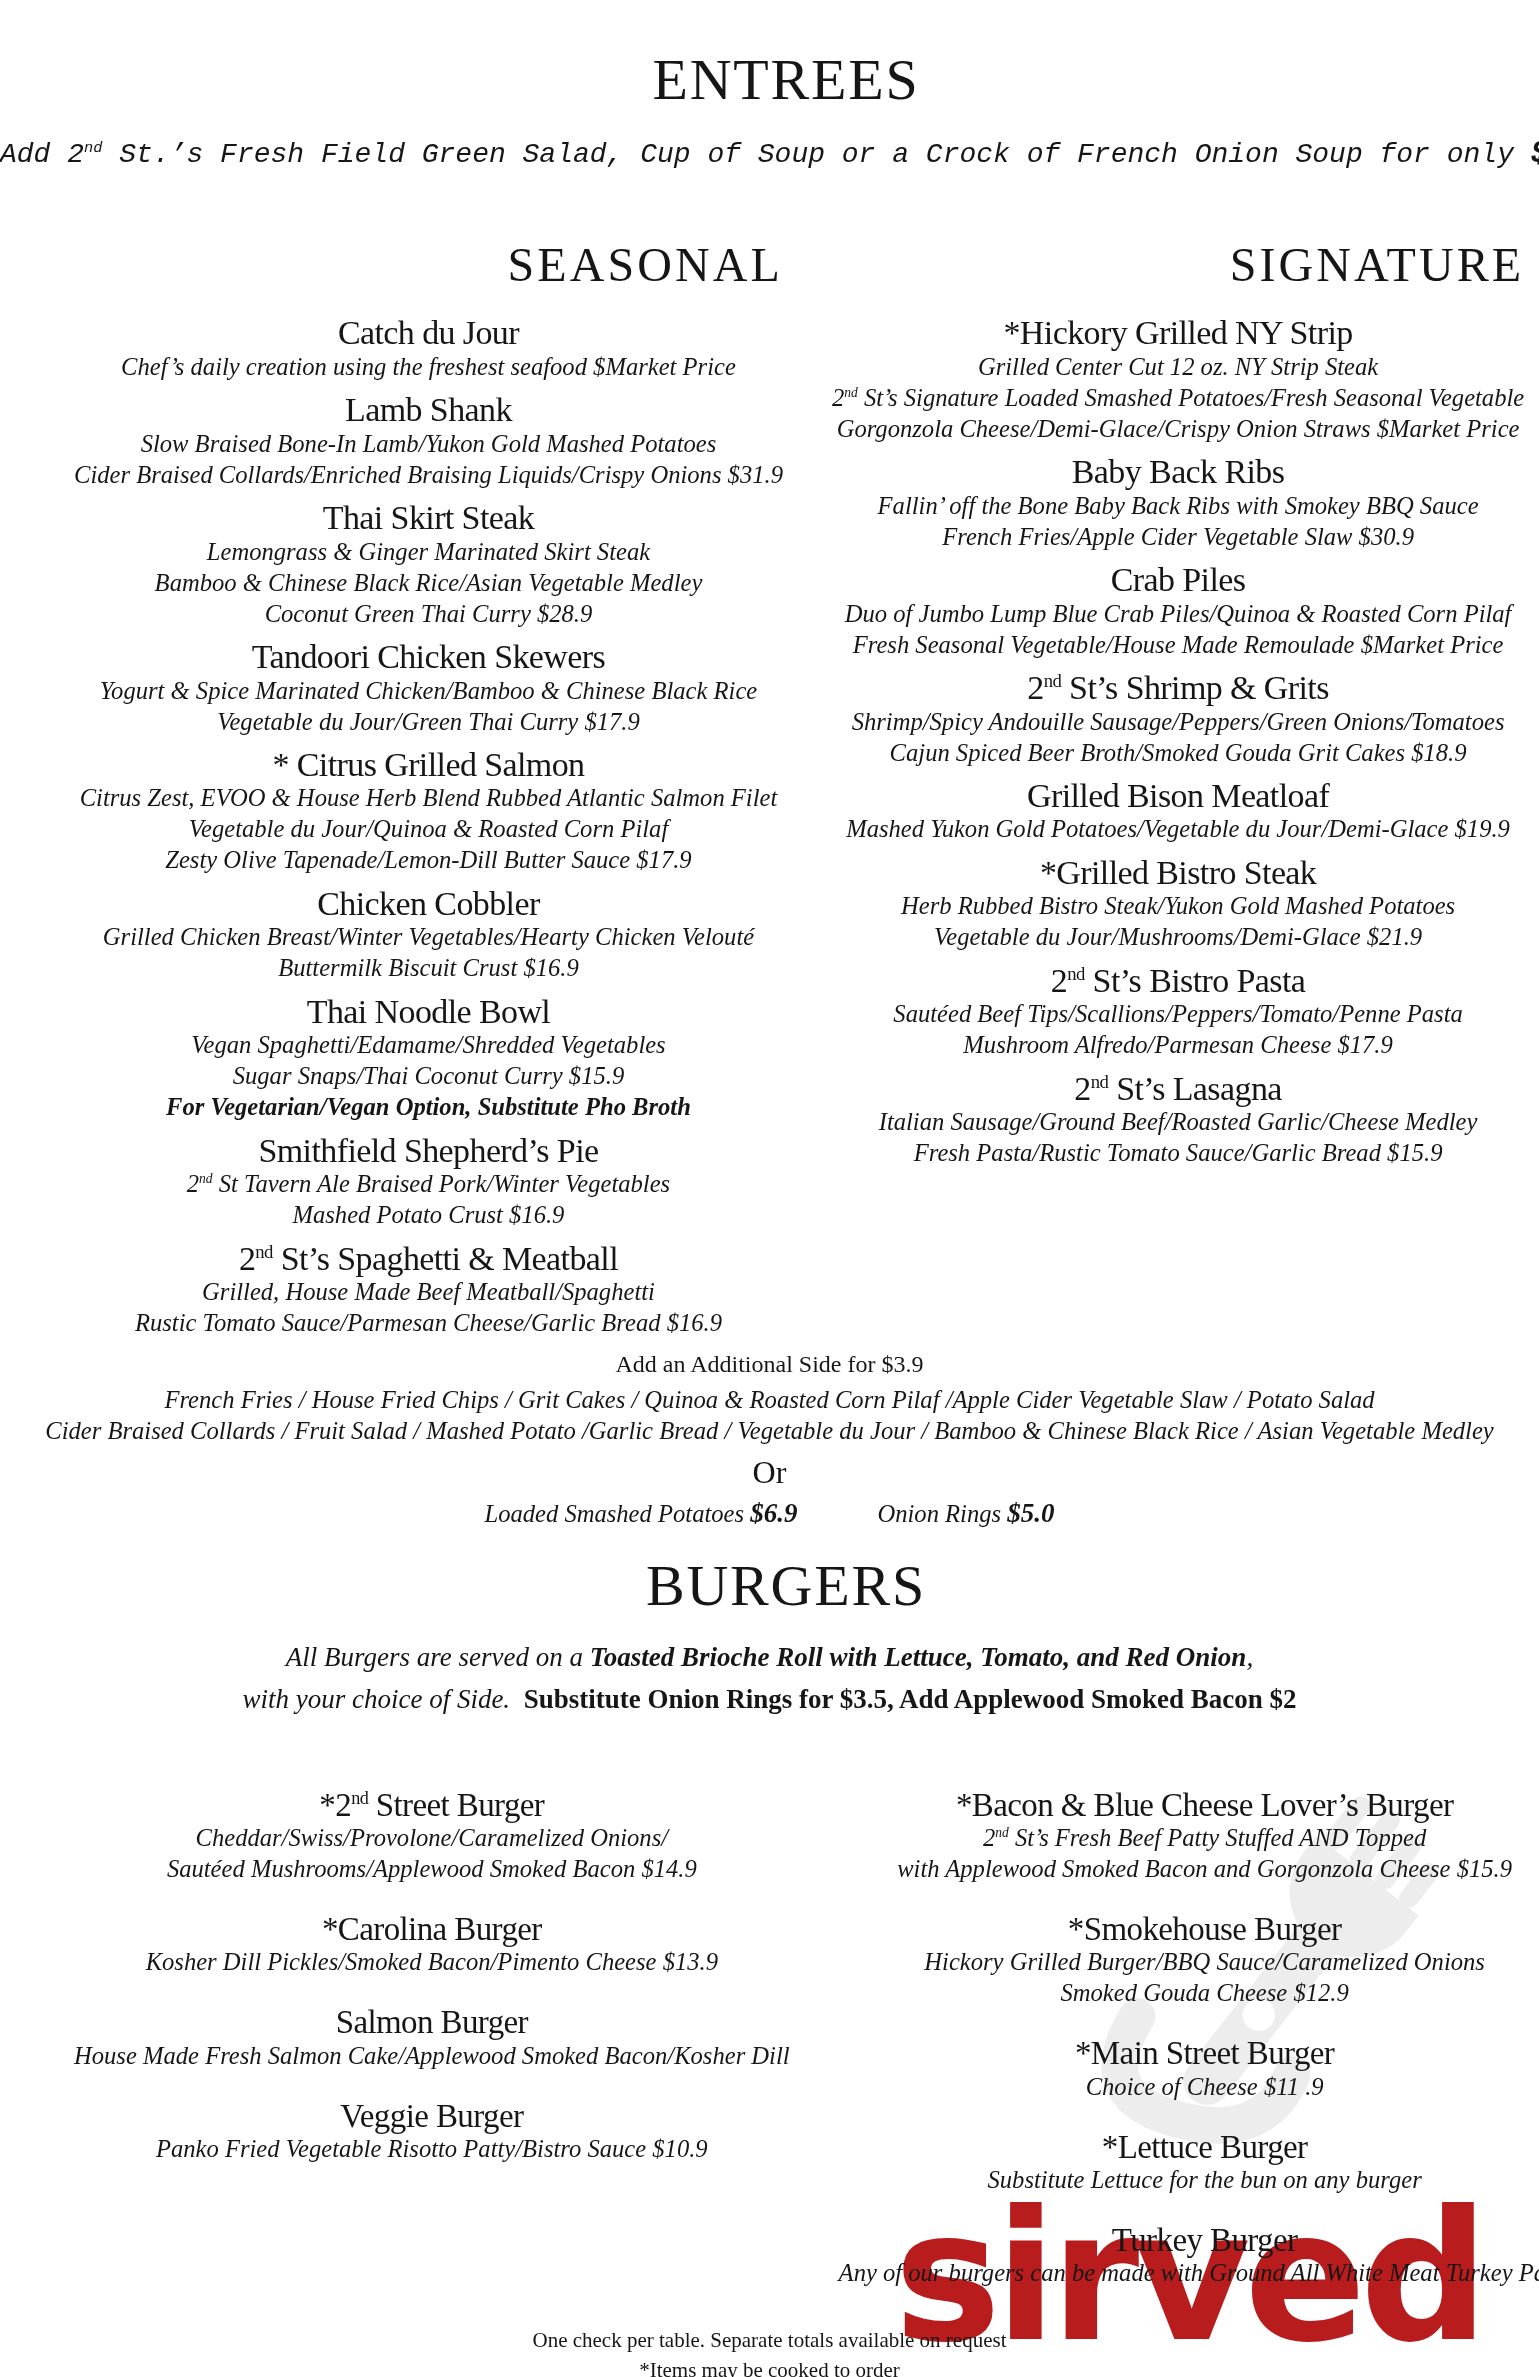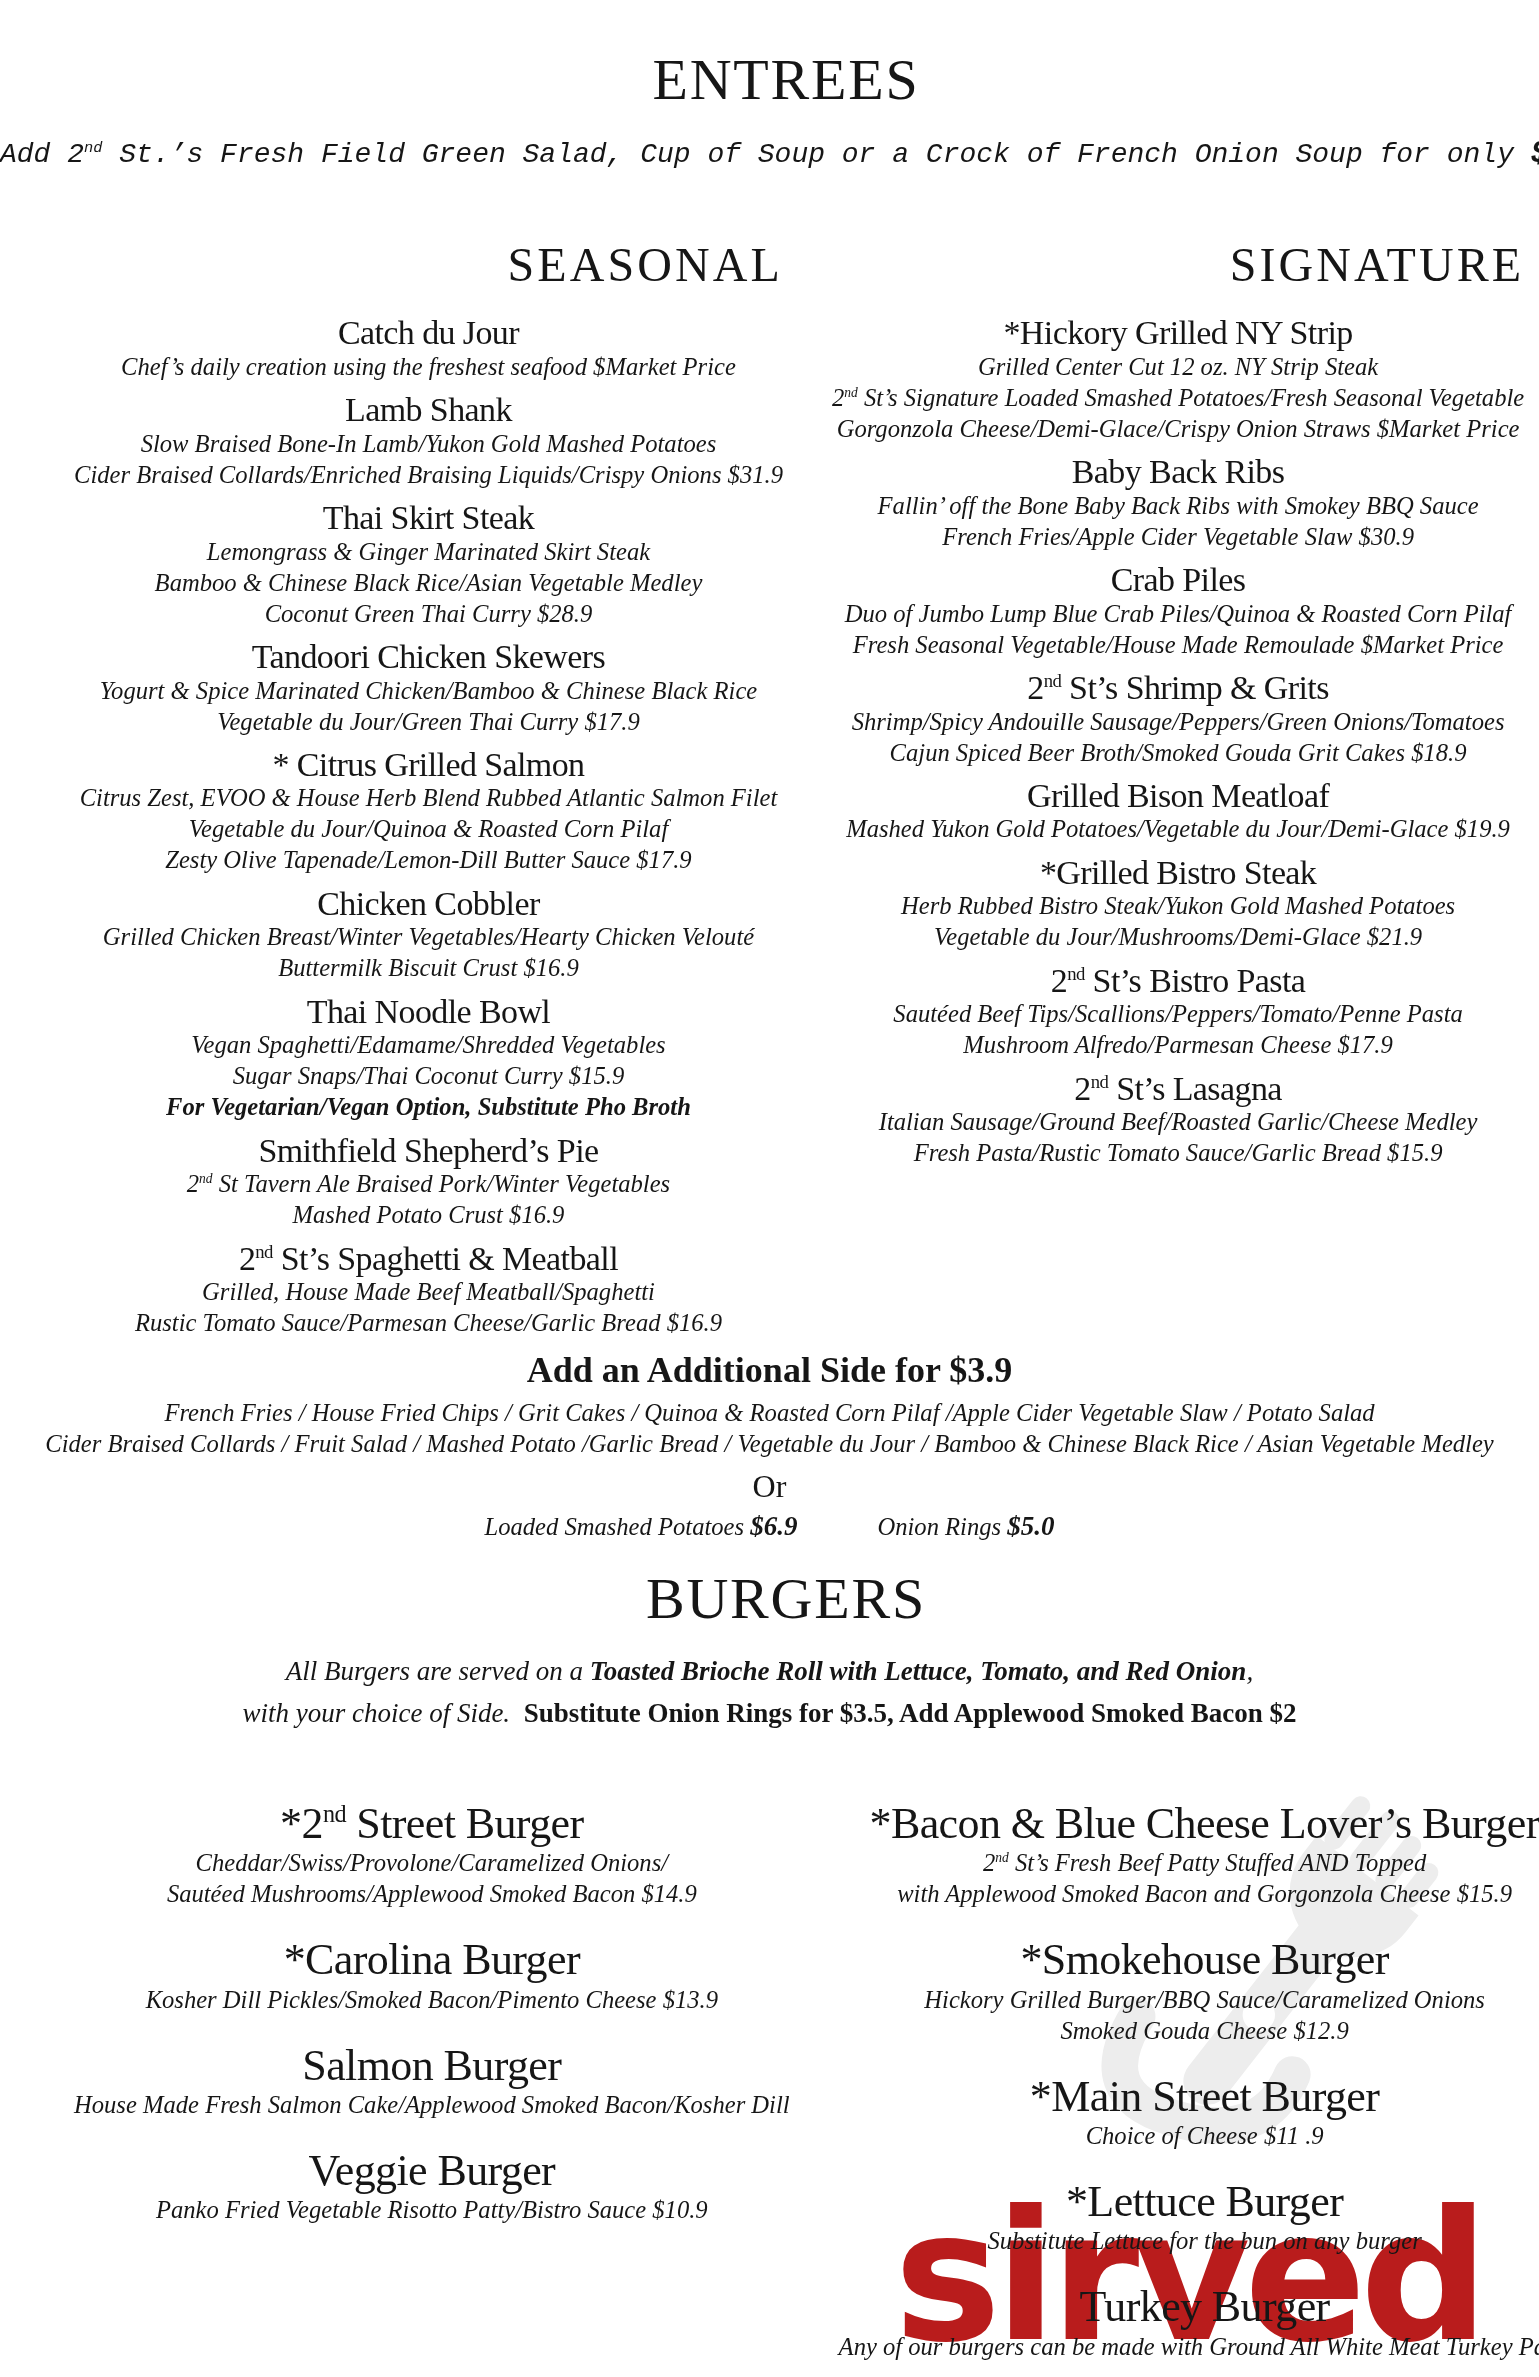--- a/index.html
+++ b/index.html
@@ -24,34 +24,34 @@
   .colhead { font-size:48px; font-weight:normal; letter-spacing:3.1px; margin-bottom:24px; line-height:1.05;text-align:right; }
 
   .item { margin-top:8.6px; }
   .name { font-size:34px; line-height:1.1; white-space:nowrap; letter-spacing:-0.6px; }
   .desc { font-size:24.6px; font-style:italic; line-height:1.26; white-space:nowrap; }
   .desc.bold { font-weight:bold; }
   sup { font-size:0.55em; vertical-align:super; line-height:0; }
 
   
   .addside { margin-top:8.6px; }
-  .addside-h { font-size:36px; font-weight:bold; margin-bottom:7.4px; line-height:1.1;margin-top:12px; }
+  .addside-h { font-size:24px; font-weight:normal; margin-bottom:7.4px; line-height:1.1;margin-top:12px; }
   .or { font-size:32px; margin:7.4px 0 6.2px; }
   .extras { font-size:24.6px; font-style:italic; }
   .extras .eprice { font-weight:bold; font-size:27px; }
   .extras .spacer { display:inline-block; width:80px; }
 
   
   .burgers-header { margin-top:27px; }
   .intro { font-size:27px; font-style:italic; margin-top:21px; line-height:1.55; white-space:nowrap; }
   .intro .bi { font-weight:bold; font-style:italic; }
   .intro .bu { font-weight:bold; font-style:normal; }
   .burger-grid { padding-top:57px; }
   .burger-grid .item { margin-bottom:26px; }
-  .burger-grid .name { font-size:44px; }
+  .burger-grid .name { font-size:33px; }
 
   
   .footer { margin-top:9.8px; font-size:21px; line-height:1.45; }
 
   
   .watermark { position:absolute; z-index:0; }
   .wm-fork { top:1762px; right:17px; width:468px; height:431px; }
   .wm-text {
     top:2187px; left:894px;
     font-family:"DejaVu Sans","Liberation Sans",sans-serif;

